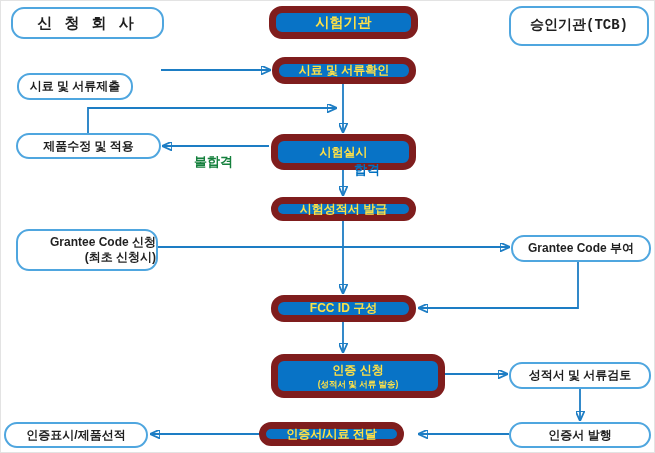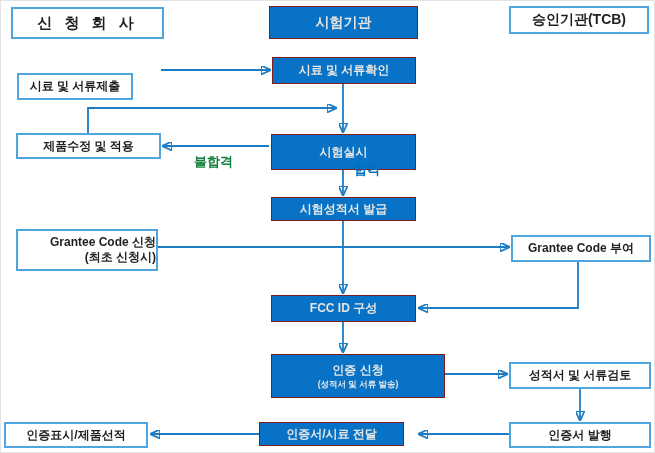--- a/index.html
+++ b/index.html
@@ -11,31 +11,31 @@
     box-sizing:border-box;
     font-family:"Liberation Sans", sans-serif;
     overflow:hidden;
   }
   .connectors{position:absolute;left:0;top:0;width:655px;height:453px;}
   .connectors path{fill:none;stroke:#1d7dc4;stroke-width:1.8;}
   .node{
     position:absolute;
     display:flex;flex-direction:column;justify-content:center;align-items:center;
     text-align:center;box-sizing:border-box;
-    font-weight:bold;font-size:12px;line-height:1.25;
+    font-weight:bold;font-size:12px;line-height:1.25;border-radius:13px;
   }
   .node.white{
     background:#ffffff;
     border:2px solid #4fa6df;
     color:#1f1f1f;
   }
   .node.blue{
     background:#0873c6;
-    border:1px solid #7f1d1d;
-    color:#e5e5e5;
+    border:7px solid #7f1d1d;
+    color:#fde047;
   }
   .node.header{font-size:14px;}
   .node .sub{font-size:8.5px;letter-spacing:0px;display:block;margin-top:1px;}
   .spread{letter-spacing:4px;font-size:15px;}
   .edge-label{position:absolute;font-weight:bold;font-size:13px;}
   .edge-label.fail{color:#15803d;}
   .edge-label.pass{color:#0070c0;}
 </style>
 </head>
 <body>
@@ -62,21 +62,21 @@
     <path d="M508 433 H417" marker-end="url(#arr)"></path>
     <path d="M270 433 H149" marker-end="url(#arr)"></path>
   </svg>
 
   <div class="node white header" style="left:10px;top:6px;width:153px;height:32px;">
     <span class="spread">신 청 회 사</span>
   </div>
   <div class="node blue header" style="left:268px;top:5px;width:149px;height:33px;">
     <span>시험기관</span>
   </div>
-  <div class="node white header" style="left:508px;top:5px;width:140px;height:28px;">
+  <div class="node white header" style="left:508px;top:5px;width:140px;height:40px;font-family:Liberation Mono, monospace;">
     <span>승인기관(TCB)</span>
   </div>
 
   <div class="node white" style="left:16px;top:72px;width:116px;height:27px;">
     <span>시료 및 서류제출</span>
   </div>
   <div class="node white" style="left:15px;top:132px;width:145px;height:26px;">
     <span>제품수정 및 적용</span>
   </div>
   <div class="node white" style="left:15px;top:228px;width:142px;height:42px;align-items:flex-end;">

